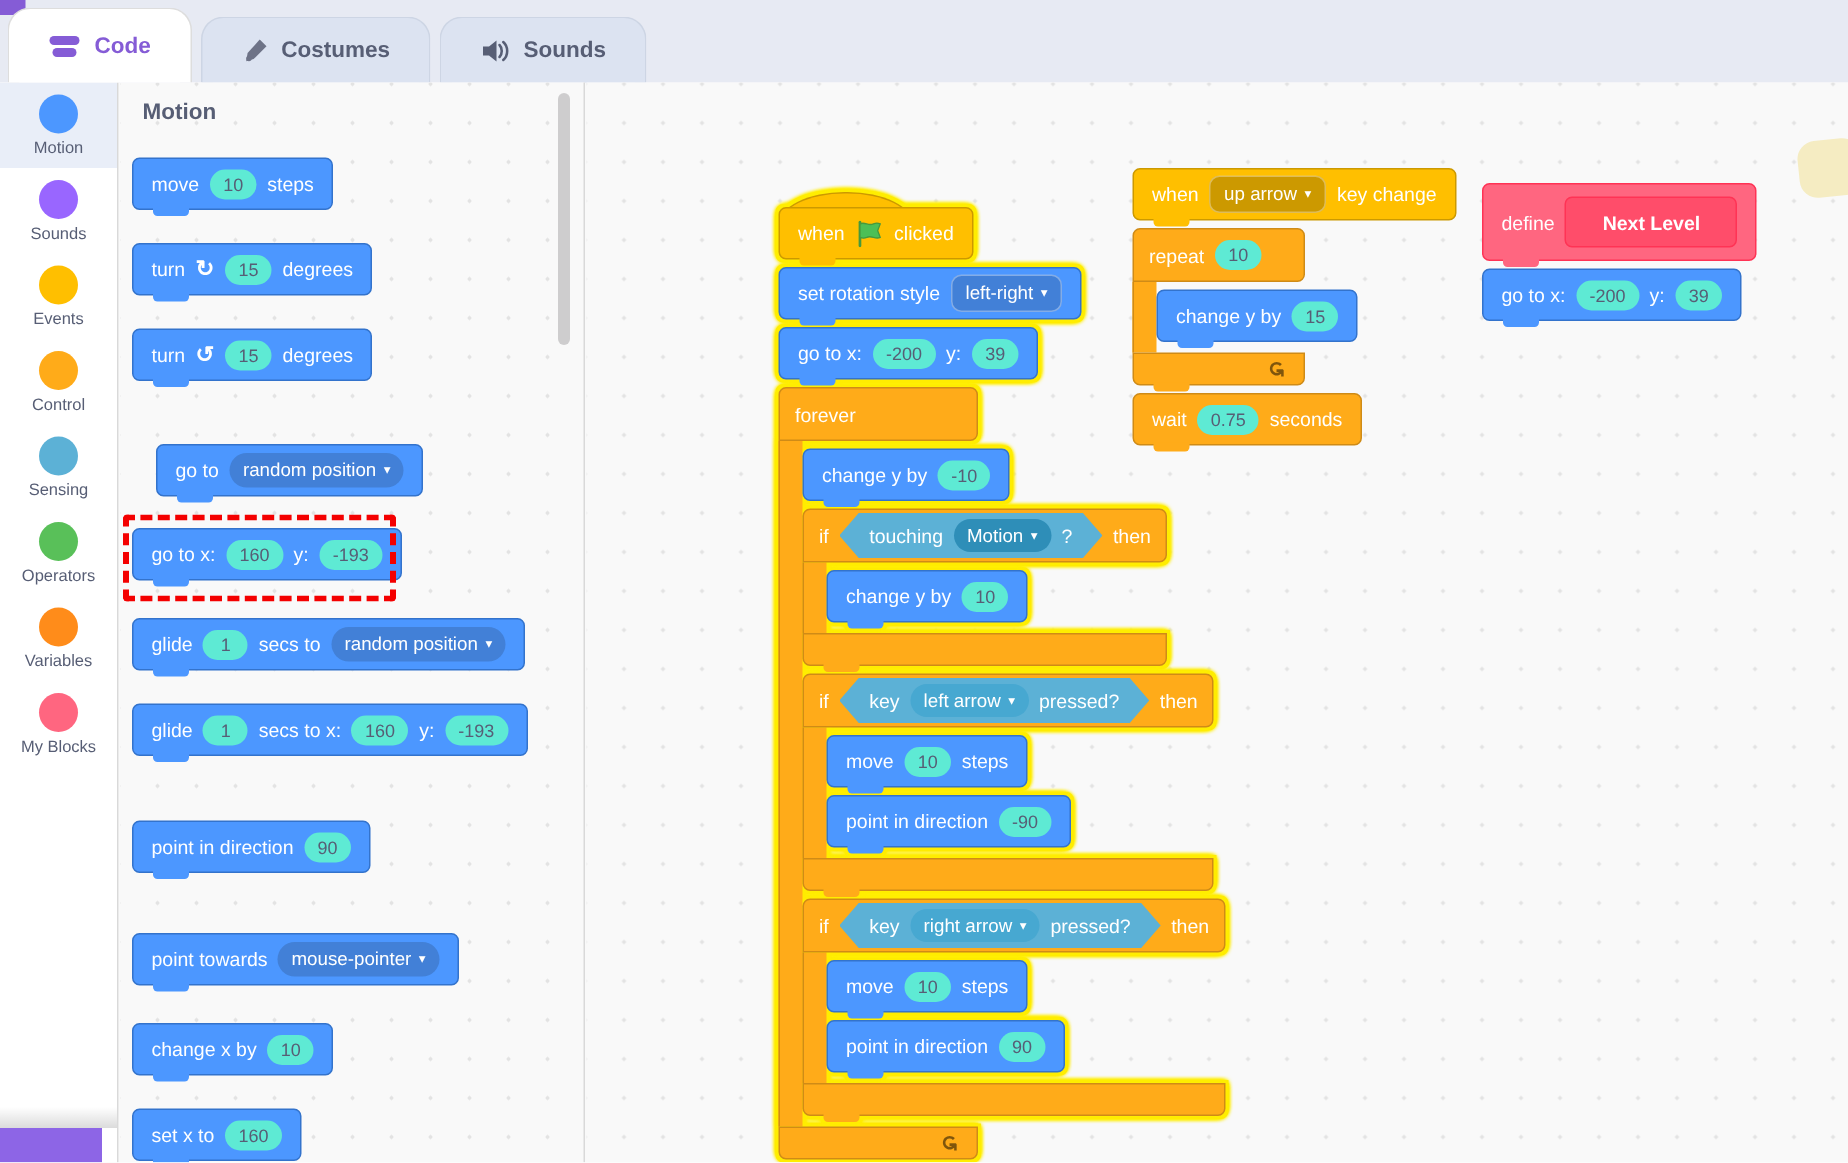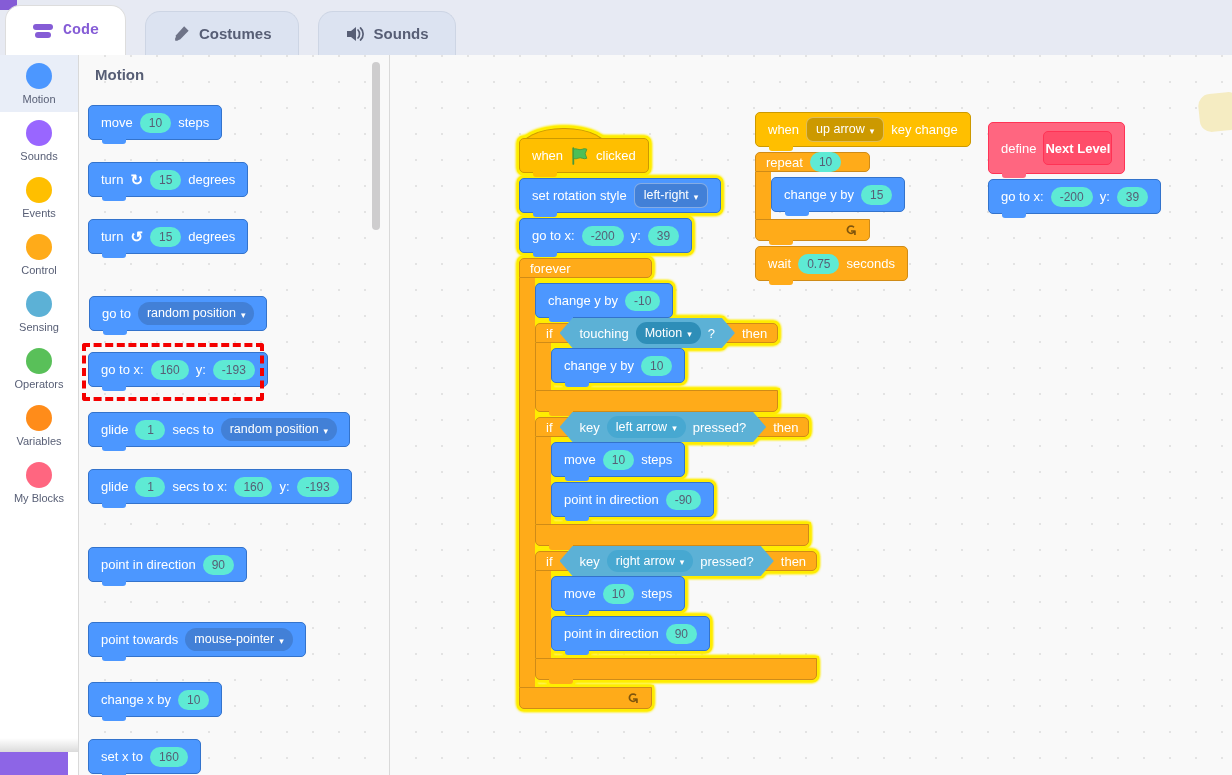--- a/index.html
+++ b/index.html
@@ -8,22 +8,22 @@
   .app { position:relative; width:1232px; height:775px; overflow:hidden; background:#F9F9F9; }
 
   
   .tabbar { position:absolute; left:0; top:0; width:100%; height:55px; background:#E7EAF3;
             display:flex; align-items:flex-end; padding-left:5px; }
   .corner-purple { position:absolute; left:0; top:0; width:17px; height:10px; background:#855CD6; }
   .tab { display:flex; align-items:center; gap:9px; height:44px; padding:0 26px;
          background:#DCE3F1; border:1px solid #CDD5E4; border-bottom:none;
          border-radius:15px 15px 0 0; color:#575E75; font-size:15px; font-weight:600;
          position:relative; cursor:pointer; }
-  .tab.active { background:#FFFFFF; color:#855CD6; height:50px; border-color:#DDDDDD; z-index:3;font-family:Liberation Mono, monospace; }
-  .tab + .tab { margin-left:19px;justify-content:flex-end; }
+  .tab.active { background:#FFFFFF; color:#855CD6; height:50px; border-color:#DDDDDD; z-index:3; }
+  .tab + .tab { margin-left:6px;justify-content:flex-end; }
 
   
   .catbar { position:absolute; left:0; top:55px; width:79px; bottom:0; background:#FFFFFF;
             border-right:1px solid #D9D9D9; }
   .cat { width:100%; height:57px; display:flex; flex-direction:column; align-items:center;
          justify-content:center; gap:4px; cursor:pointer; }
   .cat.selected { background:#E9EEF8; }
   .cat-dot { width:26px; height:26px; border-radius:50%; }
   .cat-label { font-size:11px; color:#575E75; }
   .cat-shadow { position:absolute; left:0; bottom:23px; width:78px; height:14px;
@@ -51,42 +51,42 @@
   .b-myblocks{ --c:#FF6680; --b:#FF3355; }
 
   .block { position:relative; display:inline-flex; align-items:center; gap:7px; height:35px;
            padding:0 12px; border-radius:5px; color:#fff; font-size:13px; font-weight:500;
            width:max-content; background:var(--c); border:1px solid var(--b); cursor:grab; }
   .stack::after { content:""; position:absolute; left:13px; bottom:-5px; width:24px; height:6px;
                   background:var(--c); border-radius:0 0 3px 3px; }
   .val { background:#5eead4; color:#575E75; border-radius:13px; min-width:30px; padding:4px 9px;
          font-size:12px; line-height:1; text-align:center; font-weight:500; }
   .dd { background:var(--dd); border-radius:13px; padding:5px 9px; display:inline-flex;
-        align-items:flex-end; gap:5px; font-size:12.5px; line-height:1; color:#fff; }
+        align-items:center; gap:5px; font-size:12.5px; line-height:1; color:#fff; }
   .dd-rect { border-radius:7px; border:1px solid rgba(255,255,255,0.35); }
   .caret { font-size:9px; line-height:1; }
   .turn-icon { font-size:15px; font-weight:700; line-height:1; }
 
   .hat { margin-top:11px; }
   .hat::before { content:""; position:absolute; top:-11px; left:-1px; width:88px; height:22px;
                  background:var(--c); border:1px solid var(--b); border-bottom:none;
                  border-radius:44px 44px 0 0 / 22px 22px 0 0; z-index:-1; }
   .define-hat { height:52px; border-radius:5px; }
   .define-hat::before { width:104px; }
   .proto { background:#FF4D6A; border:1px solid #FF3355; border-radius:5px; height:34px;
-           display:inline-flex; align-items:center; padding:0 1px; font-weight:700; }
+           display:inline-flex; align-items:center; padding:0 24px; font-weight:700; }
 
   .stack-col { display:flex; flex-direction:column; align-items:flex-start; gap:5px; }
   .script { position:absolute; }
   .glow { filter: drop-shadow(0 0 1.5px #FFED00) drop-shadow(2px 0 0 #FFED00)
                   drop-shadow(-2px 0 0 #FFED00) drop-shadow(0 2px 0 #FFED00)
                   drop-shadow(0 -2px 0 #FFED00); }
 
   .cblock { position:relative; width:max-content; }
-  .c-top { position:relative; display:flex; align-items:center; gap:7px; height:20px; padding:0 10px;
+  .c-top { position:relative; display:flex; align-items:center; gap:7px; height:36px; padding:0 10px;
            background:var(--c); border:1px solid var(--b); border-radius:5px 5px 5px 0;
            width:max-content; color:#fff; font-size:13px; font-weight:500; }
   .c-mid { display:flex; }
   .c-spine { flex:0 0 16px; width:16px; background:var(--c); border-left:1px solid var(--b); }
   .c-inner { padding:5px 0 7px 0; display:flex; flex-direction:column; align-items:flex-start; gap:5px; }
   .c-bot { position:relative; height:22px; background:var(--c); border:1px solid var(--b);
            border-radius:0 0 5px 5px; display:flex; align-items:center; justify-content:flex-end;
            padding:0 12px; color:rgba(0,0,0,0.5); font-size:14px; font-weight:700; }
   .c-bot.bump::after { content:""; position:absolute; left:13px; bottom:-5px; width:24px; height:6px;
                        background:var(--c); border-radius:0 0 3px 3px; }
@@ -187,21 +187,21 @@
       <span class="bt">degrees</span>
     </div>
 
     <div class="block stack b-motion" style="position:absolute;left:8px;top:164px">
       <span class="bt">turn</span>
       <span class="turn-icon">↺</span>
       <span class="val">15</span>
       <span class="bt">degrees</span>
     </div>
 
-    <div class="block stack b-motion" style="position:absolute;left:9px;top:241px">
+    <div class="block stack b-motion" style="position:absolute;left:24px;top:241px">
       <span class="bt">go to</span>
       <span class="dd">
         <span>random position</span>
         <span class="caret">▾</span>
       </span>
     </div>
 
     <div class="block stack b-motion" style="position:absolute;left:8px;top:297px">
       <span class="bt">go to x:</span>
       <span class="val">160</span>

